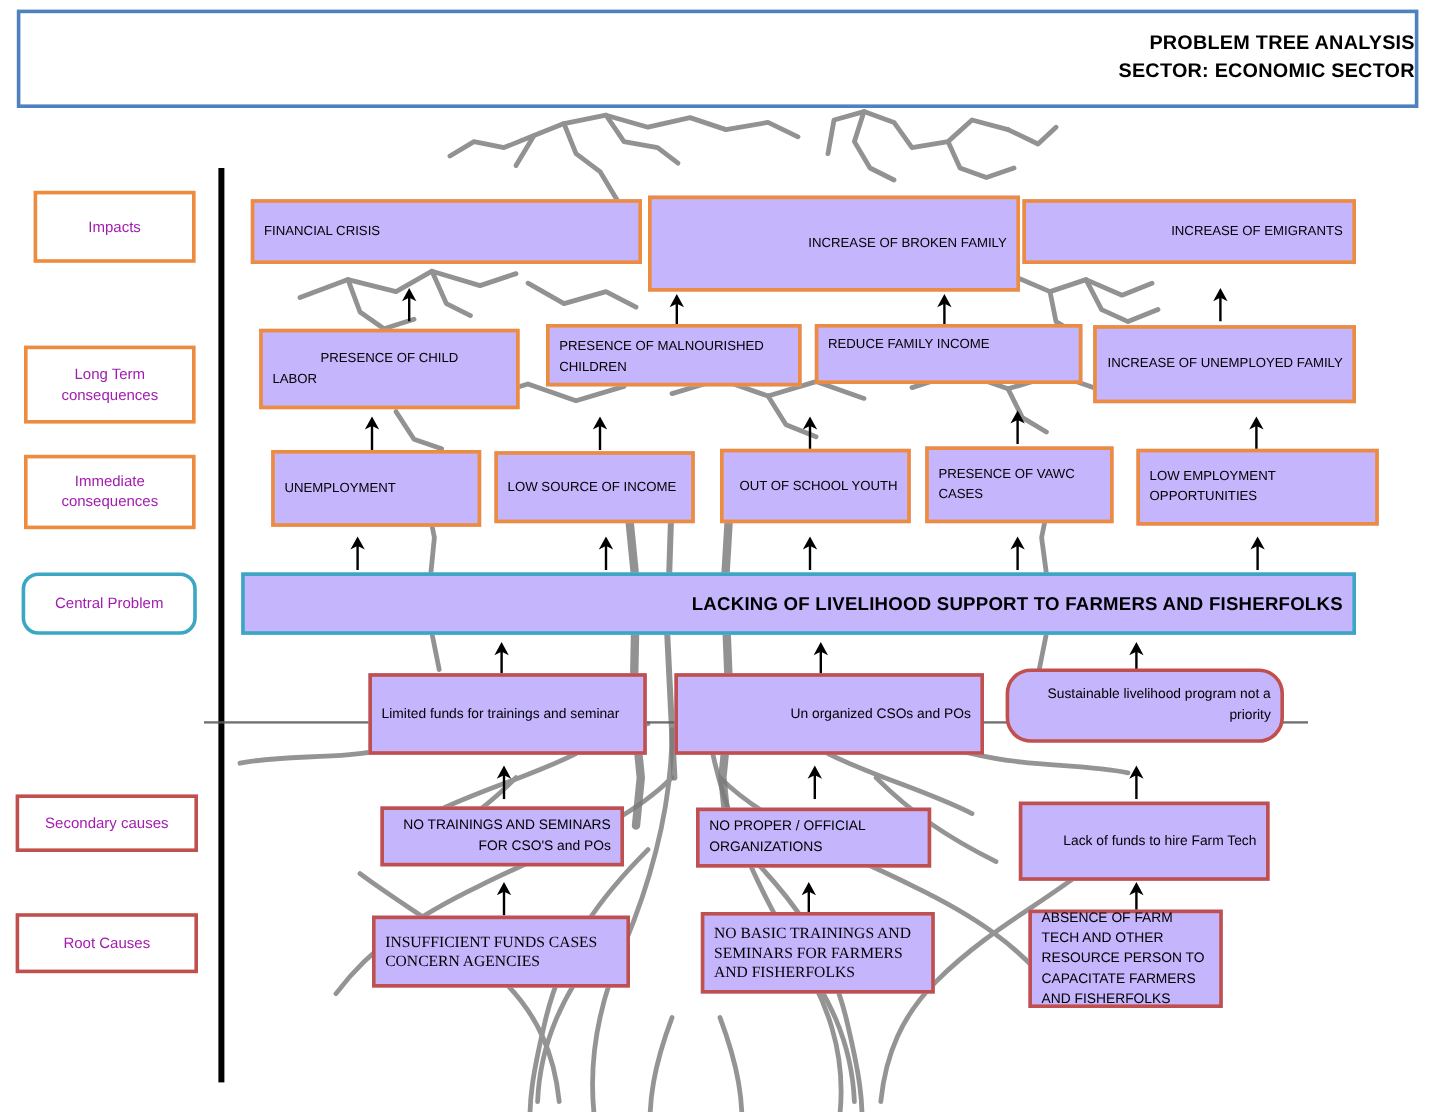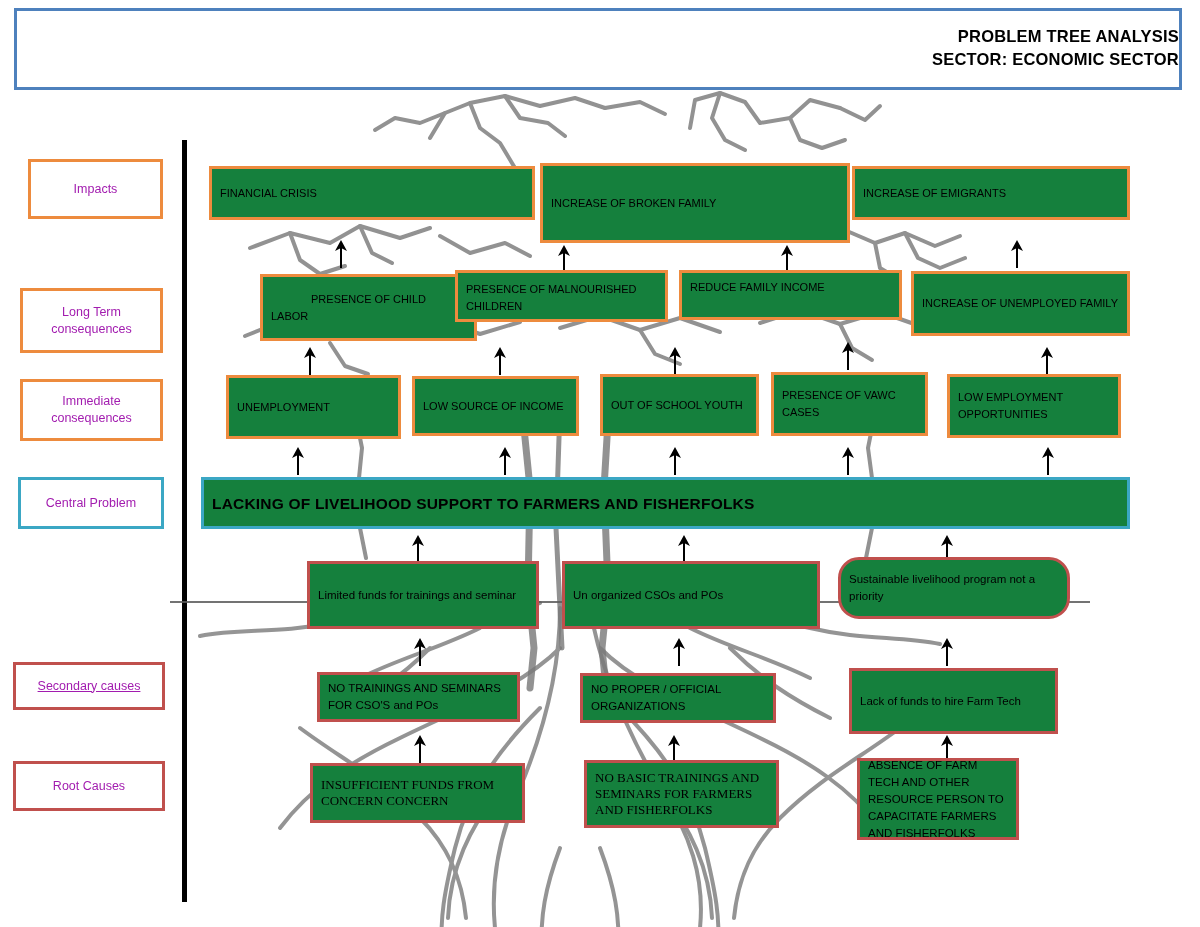--- a/index.html
+++ b/index.html
@@ -85,34 +85,34 @@
     line-height: 17px;
     padding: 0 4px;
   }
   .cat-label.teal { border-color: #3BA7C4; }
   .cat-label.red  { border-color: #C0504D; }
 
   
   .node {
     position: absolute;
     box-sizing: border-box;
-    background: #15803d;
+    background: #c4b5fd;
     border: 3px solid #ED8B3E;
     display: flex;
     padding: 0 8px;
     color: #000;
     line-height: 17px;
   }
   .node.teal  { border-color: #3BA7C4; }
   .node.red   { border-color: #C0504D; }
 
   .node .txt { width: 100%; }
 
   
-  .t-center { text-align: left; }
+  .t-center { text-align: right; }
   .t-left   { text-align: left; }
   .v-center { align-items: center; }
   .v-top    { align-items: flex-start; }
 
   .fs-11  { font-size: 11px; }
   .fs-115 { font-size: 11.5px; }
   .fs-15  { font-size: 15.5px; font-weight: 700; letter-spacing: .2px; }
   .serif  { font-family: "Liberation Serif", serif; font-size: 13px; line-height: 16px; }
 
   
@@ -203,26 +203,26 @@
   </div>
 
   <div class="cat-label" style="left:20px; top:288px; width:143px; height:65px;">
     <span>Long Term consequences</span>
   </div>
 
   <div class="cat-label" style="left:20px; top:379px; width:143px; height:62px;">
     <span>Immediate consequences</span>
   </div>
 
-  <div class="cat-label teal" style="left:18px; top:477px; width:146px; height:52px;">
+  <div class="cat-label teal" style="left:18px; top:477px; width:146px; height:52px;border-radius:14px;">
     <span>Central Problem</span>
   </div>
 
 
-  <div class="cat-label red" style="left:13px; top:662px; width:152px; height:48px;text-decoration:underline;">
+  <div class="cat-label red" style="left:13px; top:662px; width:152px; height:48px;">
     <span>Secondary causes</span>
   </div>
 
   <div class="cat-label red" style="left:13px; top:761px; width:152px; height:50px;">
     <span>Root Causes</span>
   </div>
 
   <div class="node v-center" style="left:209px; top:166px; width:326px; height:54px;">
     <span class="txt t-left fs-11">FINANCIAL CRISIS</span>
   </div>
@@ -241,21 +241,21 @@
   <svg class="arrow" style="left:556px; top:243px;" viewBox="0 0 16 30">
       <path d="M8 2 L14 13 L9 10.5 L9 30 L7 30 L7 10.5 L2 13 Z" fill="#000"></path>
     </svg>
   <svg class="arrow" style="left:779px; top:243px;" viewBox="0 0 16 30">
       <path d="M8 2 L14 13 L9 10.5 L9 30 L7 30 L7 10.5 L2 13 Z" fill="#000"></path>
     </svg>
   <svg class="arrow" style="left:1009px; top:238px;" viewBox="0 0 16 30">
       <path d="M8 2 L14 13 L9 10.5 L9 30 L7 30 L7 10.5 L2 13 Z" fill="#000"></path>
     </svg>
 
-  <div class="node v-center" style="left:216px; top:274px; width:217px; height:67px;margin-left:44px;">
+  <div class="node v-center" style="left:216px; top:274px; width:217px; height:67px;">
     <span class="txt fs-11">
       <span class="split-line-1">PRESENCE OF CHILD</span>
       <span class="split-line-2">LABOR</span>
     </span>
   </div>
 
   <div class="node v-top" style="left:455px; top:270px; width:213px; height:52px; padding-top:8px;">
     <span class="txt t-left fs-11">PRESENCE OF MALNOURISHED CHILDREN</span>
   </div>
 
@@ -292,21 +292,21 @@
   </div>
 
   <div class="node v-center" style="left:600px; top:374px; width:159px; height:62px;">
     <span class="txt t-center fs-11">OUT OF SCHOOL YOUTH</span>
   </div>
 
   <div class="node v-center" style="left:771px; top:372px; width:157px; height:64px;">
     <span class="txt t-left fs-11">PRESENCE OF VAWC CASES</span>
   </div>
 
-  <div class="node v-center" style="left:947px; top:374px; width:174px; height:64px;">
+  <div class="node v-center" style="left:947px; top:374px; width:202px; height:64px;">
     <span class="txt t-left fs-11">LOW EMPLOYMENT OPPORTUNITIES</span>
   </div>
 
   <svg class="arrow" style="left:290px; top:445px;" viewBox="0 0 16 30">
       <path d="M8 2 L14 13 L9 10.5 L9 30 L7 30 L7 10.5 L2 13 Z" fill="#000"></path>
     </svg>
   <svg class="arrow" style="left:497px; top:445px;" viewBox="0 0 16 30">
       <path d="M8 2 L14 13 L9 10.5 L9 30 L7 30 L7 10.5 L2 13 Z" fill="#000"></path>
     </svg>
   <svg class="arrow" style="left:667px; top:445px;" viewBox="0 0 16 30">
@@ -371,21 +371,21 @@
       <path d="M8 2 L14 13 L9 10.5 L9 30 L7 30 L7 10.5 L2 13 Z" fill="#000"></path>
     </svg>
   <svg class="arrow" style="left:666px; top:733px;" viewBox="0 0 16 30">
       <path d="M8 2 L14 13 L9 10.5 L9 30 L7 30 L7 10.5 L2 13 Z" fill="#000"></path>
     </svg>
   <svg class="arrow" style="left:939px; top:733px;" viewBox="0 0 16 30">
       <path d="M8 2 L14 13 L9 10.5 L9 30 L7 30 L7 10.5 L2 13 Z" fill="#000"></path>
     </svg>
 
   <div class="node red v-center" style="left:310px; top:763px; width:215px; height:60px;">
-    <span class="txt t-left serif">INSUFFICIENT FUNDS FROM CONCERN CONCERN</span>
+    <span class="txt t-left serif">INSUFFICIENT FUNDS CASES CONCERN AGENCIES</span>
   </div>
 
   <div class="node red v-center" style="left:584px; top:760px; width:195px; height:68px;">
     <span class="txt t-left serif">NO BASIC TRAININGS AND SEMINARS FOR FARMERS AND FISHERFOLKS</span>
   </div>
 
   <div class="node red v-center" style="left:857px; top:758px; width:162px; height:82px;">
     <span class="txt t-left fs-115">ABSENCE OF FARM TECH AND OTHER RESOURCE PERSON TO CAPACITATE FARMERS AND FISHERFOLKS</span>
   </div>
 

